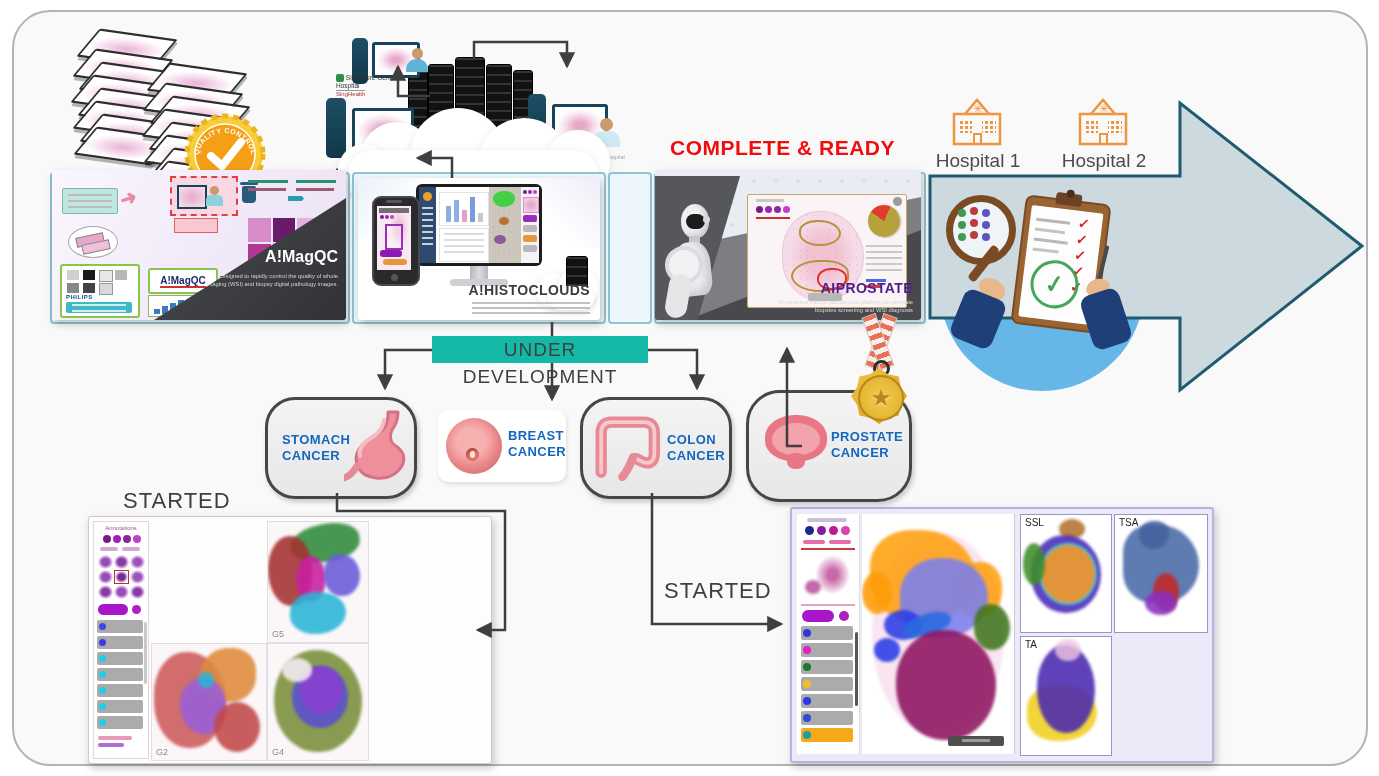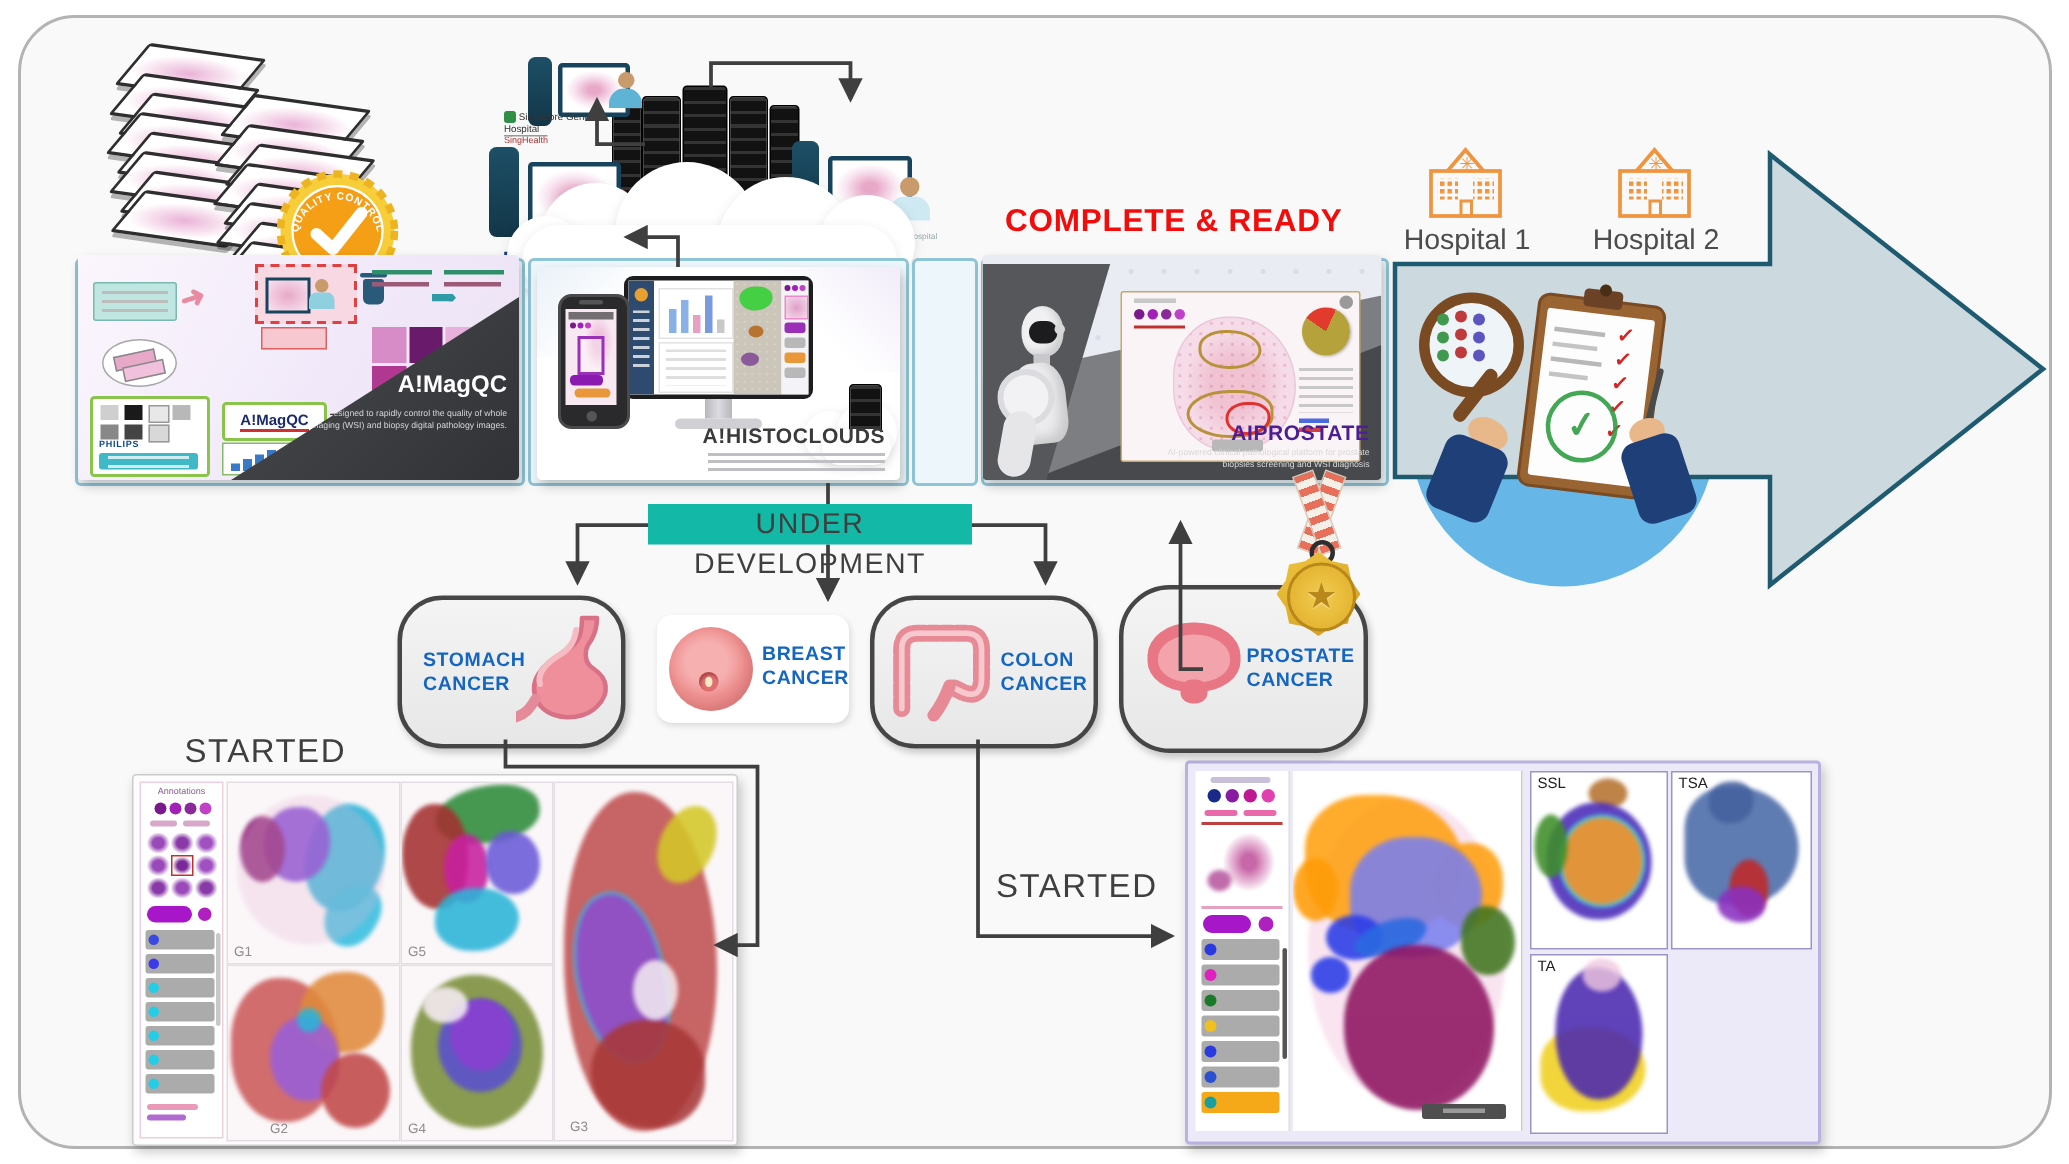--- a/index.html
+++ b/index.html
@@ -481,58 +481,42 @@
           <div class="dot" style="left:2px;top:3px;width:7px;height:7px;background:#22cde8;"></div>
         </div>
       <div class="srow" style="left:3px;top:194px;width:46px;height:13px;">
           <div class="dot" style="left:2px;top:3px;width:7px;height:7px;background:#22cde8;"></div>
         </div>
       <div class="abs" style="left:50px;top:100px;width:3px;height:62px;background:#c8c8c8;border-radius:2px;"></div>
       <div class="abs" style="left:4px;top:214px;width:34px;height:4px;background:#e89ab8;border-radius:2px;"></div>
       <div class="abs" style="left:4px;top:221px;width:26px;height:4px;background:#b06ad0;border-radius:2px;"></div>
     </div>
 
-    <div class="tile" style="left:62px;top:4px;width:114px;height:120px;">
-      <div class="blob" style="left:52px;top:14px;width:52px;height:72px;background:#2ab4d8;border-radius:45% 55% 50% 55%;transform:rotate(18deg);"></div>
-      <div class="blob" style="left:66px;top:66px;width:34px;height:44px;background:#35bede;border-radius:55% 45% 50% 50%;transform:rotate(30deg);"></div>
-      <div class="blob" style="left:24px;top:16px;width:44px;height:50px;background:#7b3fd4;border-radius:50% 45% 55% 50%;"></div>
-      <div class="blob" style="left:8px;top:22px;width:30px;height:44px;background:#8a1d74;border-radius:50%;"></div>
-      <div class="blob" style="left:6px;top:8px;width:98px;height:100px;background:#e7b6d4;opacity:.28;border-radius:50%;"></div>
-      <span class="glabel" style="left:4px;bottom:3px;">G1</span>
-    </div>
     <div class="tile" style="left:178px;top:4px;width:100px;height:120px;">
       <div class="blob" style="left:22px;top:2px;width:70px;height:38px;background:#2e8b3a;border-radius:55% 45% 50% 50%;transform:rotate(-8deg);"></div>
       <div class="blob" style="left:0px;top:14px;width:44px;height:70px;background:#a53030;border-radius:50% 50% 45% 55%;"></div>
       <div class="blob" style="left:28px;top:34px;width:30px;height:46px;background:#c81fa0;border-radius:50%;"></div>
       <div class="blob" style="left:56px;top:32px;width:36px;height:42px;background:#6a5ad8;border-radius:45% 55% 50% 50%;"></div>
       <div class="blob" style="left:22px;top:70px;width:56px;height:42px;background:#2ab4d8;border-radius:50% 50% 55% 45%;"></div>
       <span class="glabel" style="left:4px;bottom:3px;">G5</span>
     </div>
     <div class="tile" style="left:62px;top:126px;width:114px;height:116px;">
       <div class="blob" style="left:2px;top:8px;width:72px;height:96px;background:#cc5a5a;border-radius:45% 55% 50% 50%;"></div>
       <div class="blob" style="left:48px;top:4px;width:56px;height:54px;background:#e08a3c;border-radius:55% 45% 50% 55%;"></div>
       <div class="blob" style="left:28px;top:34px;width:46px;height:56px;background:#9a5fd8;border-radius:50% 50% 45% 55%;"></div>
       <div class="blob" style="left:46px;top:28px;width:16px;height:16px;background:#2ab4d8;border-radius:50%;"></div>
       <div class="blob" style="left:62px;top:58px;width:46px;height:50px;background:#c24848;border-radius:50%;"></div>
-      <span class="glabel" style="left:4px;bottom:3px;margin-left:24px;">G2</span>
+      <span class="glabel" style="left:4px;bottom:3px;">G2</span>
     </div>
     <div class="tile" style="left:178px;top:126px;width:100px;height:116px;">
       <div class="blob" style="left:6px;top:6px;width:88px;height:102px;background:#7a8f3a;border-radius:48% 52% 50% 50%;"></div>
       <div class="blob" style="left:24px;top:22px;width:56px;height:62px;background:#5a4fd0;border-radius:50%;"></div>
       <div class="blob" style="left:32px;top:22px;width:42px;height:48px;background:#8a3fd0;border-radius:50%;"></div>
       <div class="blob" style="left:14px;top:14px;width:30px;height:24px;background:#f3eaf0;border-radius:50%;opacity:.9;"></div>
       <span class="glabel" style="left:4px;bottom:3px;">G4</span>
-    </div>
-    <div class="tile" style="left:280px;top:4px;width:118px;height:238px;">
-      <div class="blob" style="left:6px;top:6px;width:102px;height:226px;background:#c05050;border-radius:46% 54% 48% 52%;"></div>
-      <div class="blob" style="left:14px;top:72px;width:56px;height:112px;background:#8a4fd0;border-radius:55% 45% 50% 50%;transform:rotate(-14deg);border:2px solid #38b8e8;"></div>
-      <div class="blob" style="left:70px;top:14px;width:36px;height:54px;background:#d4c827;border-radius:50%;transform:rotate(24deg);"></div>
-      <div class="blob" style="left:24px;top:158px;width:76px;height:72px;background:#a83838;border-radius:50% 50% 45% 55%;"></div>
-      <div class="blob" style="left:52px;top:118px;width:30px;height:40px;background:#f5eef2;border-radius:50%;opacity:.85;"></div>
-      <span class="glabel" style="left:10px;bottom:4px;">G3</span>
     </div>
   </div>
 
   <div class="abs panel" style="left:790px;top:507px;width:420px;height:252px;background:#eceaf8;border:2px solid #b8b2e0;z-index:6;">
     <div class="abs" style="left:5px;top:5px;width:62px;height:240px;background:#fff;border-right:1px solid #ddd;">
       <div class="abs" style="left:10px;top:4px;width:40px;height:4px;background:#c8c0d8;border-radius:2px;"></div>
       <div class="dot" style="left:8px;top:12px;width:9px;height:9px;background:#1a2a8a;"></div>
       <div class="dot" style="left:20px;top:12px;width:9px;height:9px;background:#8a1aa0;"></div>
       <div class="dot" style="left:32px;top:12px;width:9px;height:9px;background:#c01890;"></div>
       <div class="dot" style="left:44px;top:12px;width:9px;height:9px;background:#e040b0;"></div>

